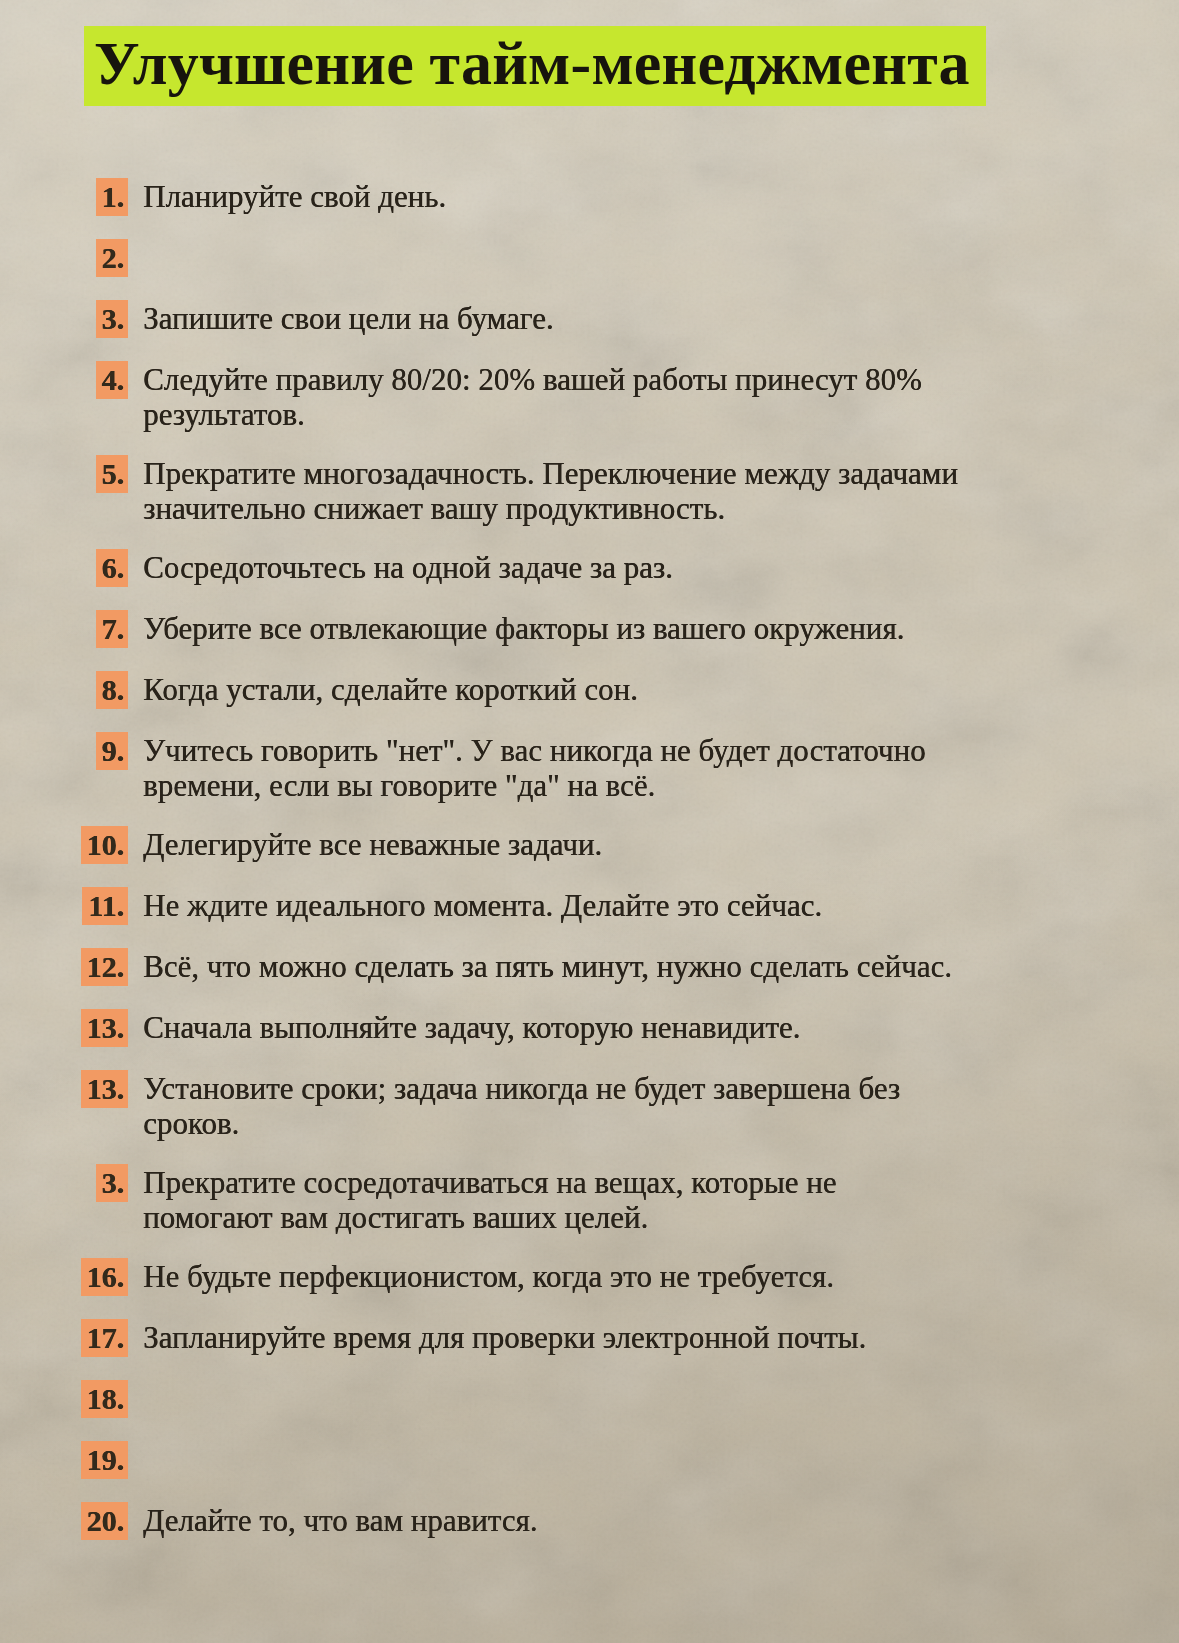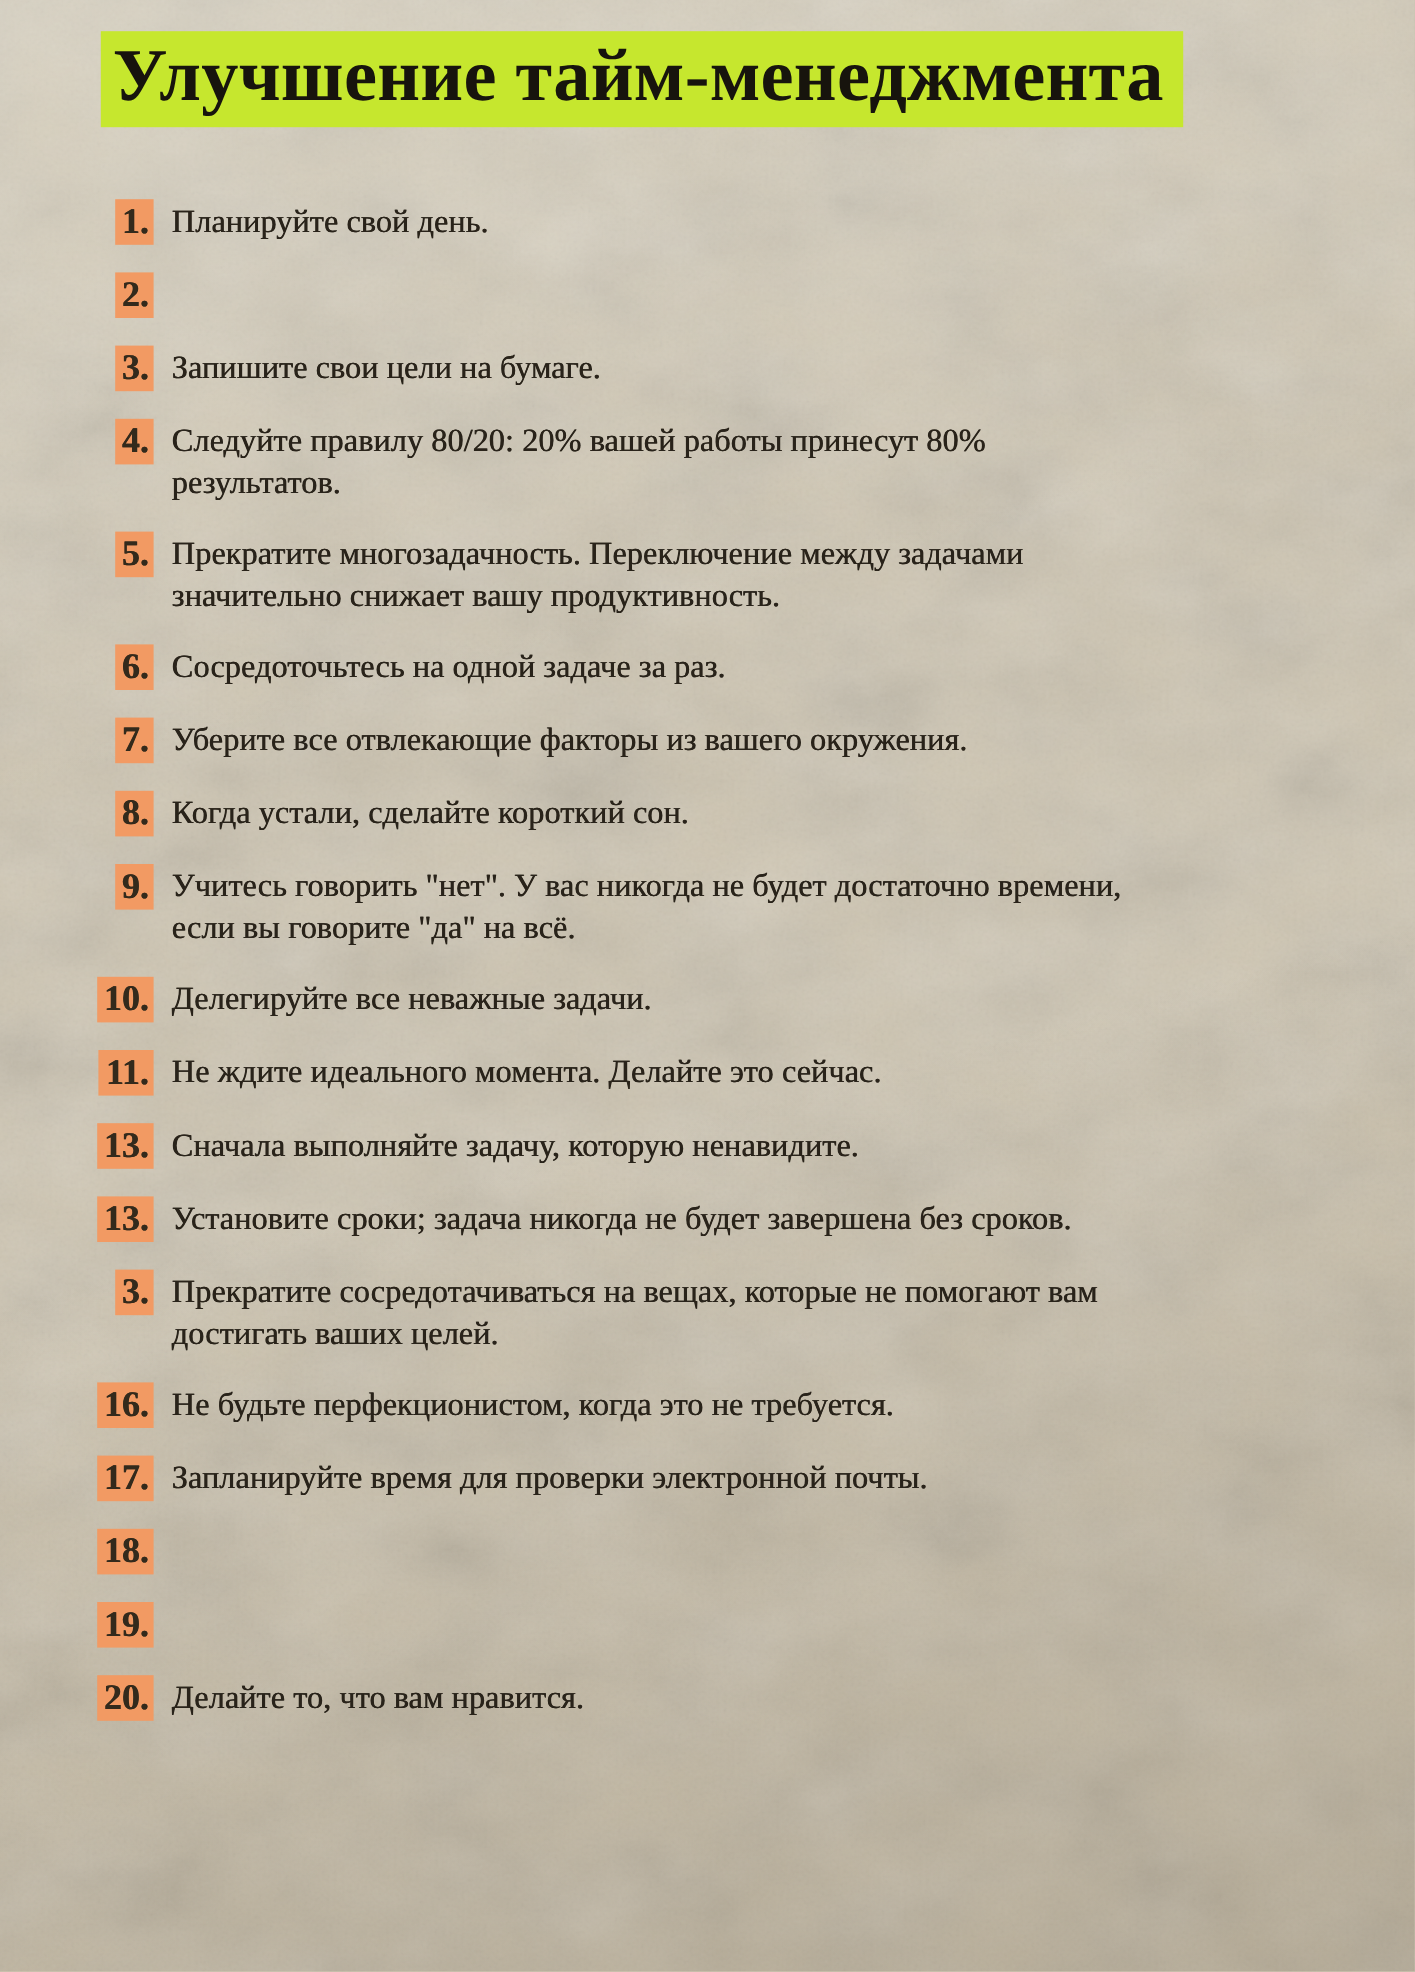--- a/index.html
+++ b/index.html
@@ -38,21 +38,21 @@
     position: absolute;
     top: 0; left: 0;
     width: 1179px;
     height: 1643px;
     z-index: 2;
     box-sizing: border-box;
     padding: 26px 60px 0 70px;
   }
   .page-title {
     display: inline-block;
-    margin: 0 0 4px 14px;
+    margin: 0 0 16px 14px;
     background: var(--title-hl, #c6e72e);
     color: #17140d;
     font-size: 62px;
     font-weight: bold;
     line-height: 1.12;
     padding: 3px 16px 8px 10px;
     letter-spacing: 0.2px;
   }
   .list {
     margin-top: 56px;
@@ -74,21 +74,21 @@
     font-size: 30px;
     font-weight: bold;
     line-height: 35px;
     padding: 1px 4px 2px 6px;
     text-shadow: 0.4px 0 0 currentColor;
   }
   .txt {
     margin-left: 15px;
     max-width: 825px;
     color: var(--text, #29231a);
-    font-size: 27px;
+    font-size: 31px;
     line-height: 35px;
     padding-top: 1px;
     text-shadow: 0.4px 0 0 currentColor;
   }
 </style>
 </head>
 <body>
 
 <svg class="paper-layer" width="1179" height="1643" xmlns="http://www.w3.org/2000/svg">
   <defs>
@@ -187,20 +187,26 @@
     <span class="txt">Делегируйте все неважные задачи.</span>
   </div>
 
   <div class="item">
     <span class="numcol">
       <span class="num">11.</span>
     </span>
     <span class="txt">Не ждите идеального момента. Делайте это сейчас.</span>
   </div>
 
+  <div class="item">
+    <span class="numcol">
+      <span class="num">12.</span>
+    </span>
+    <span class="txt">Всё, что можно сделать за пять минут, нужно сделать сейчас.</span>
+  </div>
 
   <div class="item">
     <span class="numcol">
       <span class="num">13.</span>
     </span>
     <span class="txt">Сначала выполняйте задачу, которую ненавидите.</span>
   </div>
 
   <div class="item">
     <span class="numcol">

